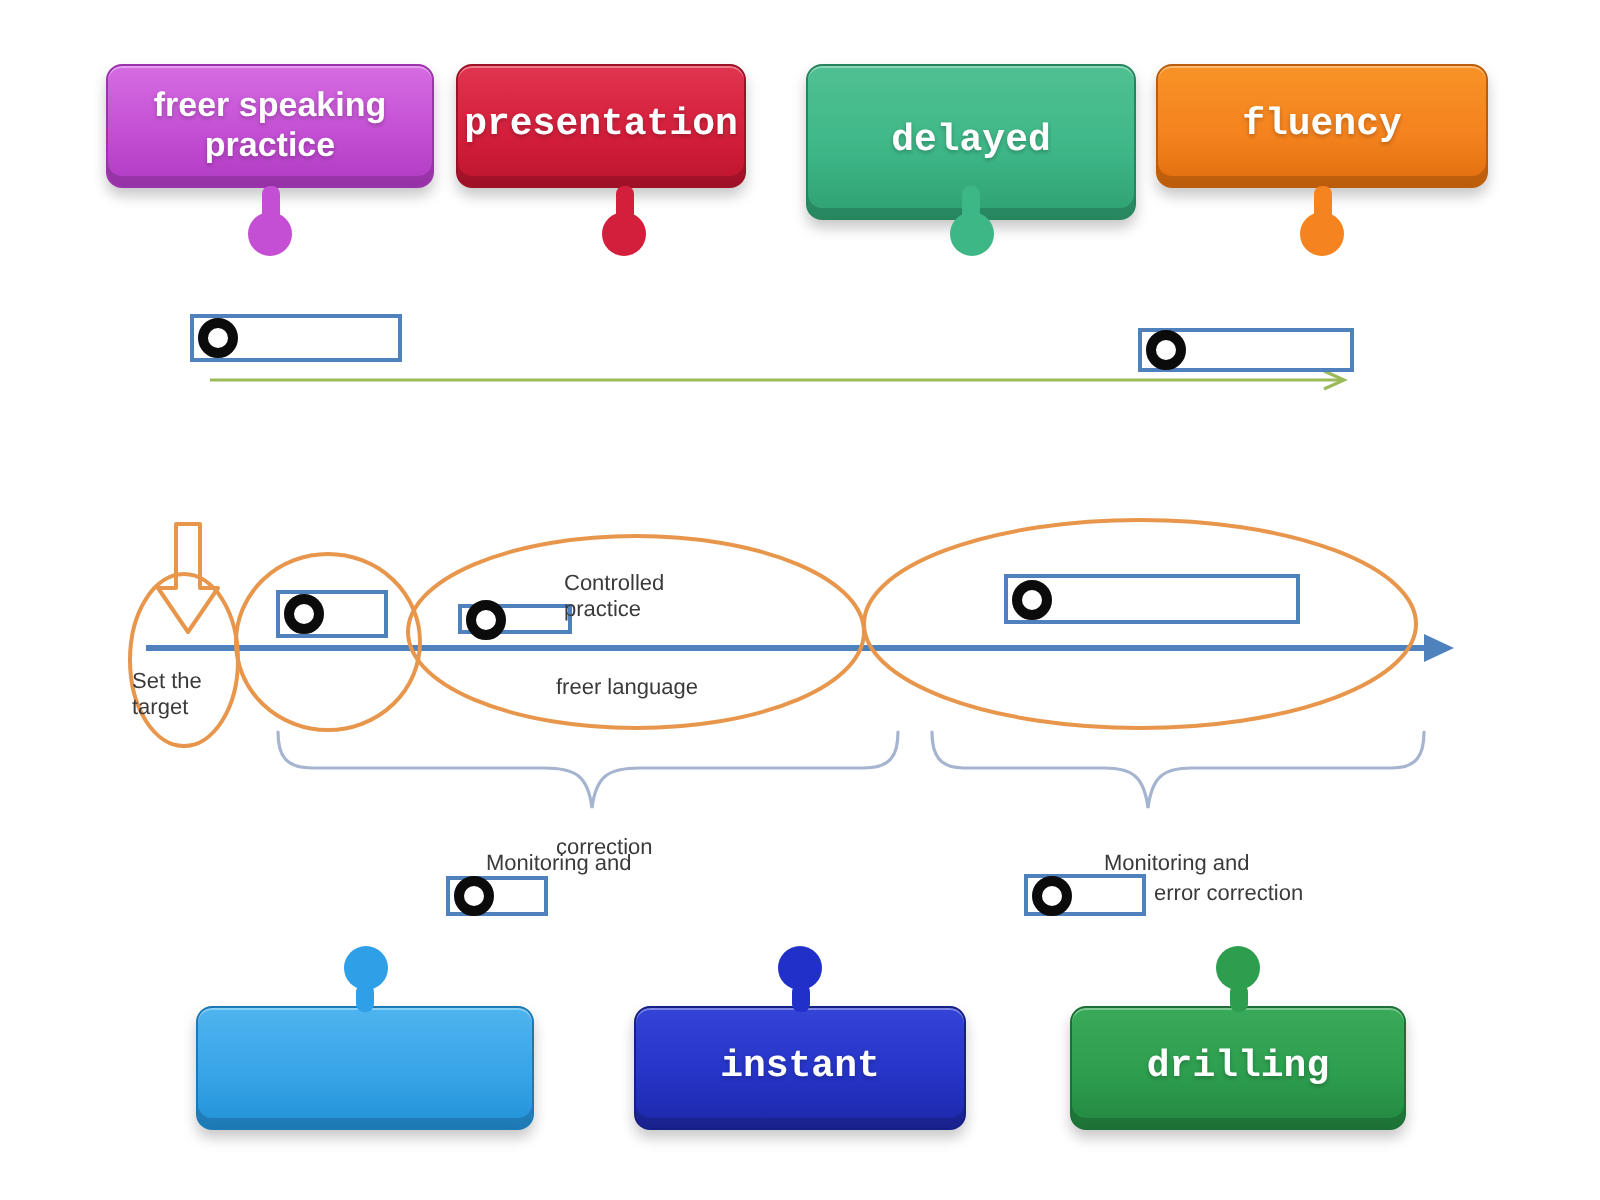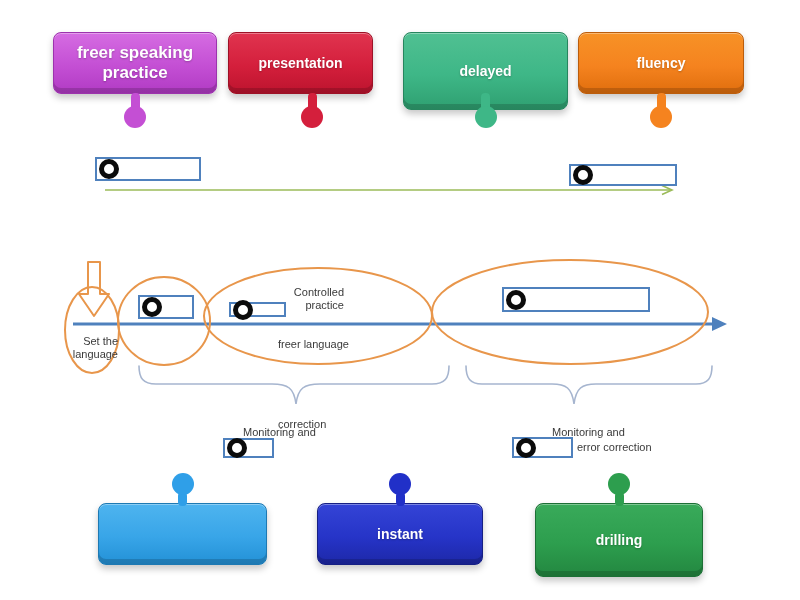--- a/index.html
+++ b/index.html
@@ -13,21 +13,21 @@
   .chip{
     position:absolute;display:flex;align-items:center;justify-content:center;
     border-radius:8px;color:#fff;font-weight:bold;text-align:center;
     box-shadow:0 4px 7px rgba(0,0,0,0.22), inset 0 1px 0 rgba(255,255,255,0.35), inset 0 -5px 0 rgba(0,0,0,0.16);
     box-sizing:border-box;line-height:1.15;
     text-shadow:0 1px 2px rgba(0,0,0,0.25);
     cursor:grab;
   }
   .chip span{padding:0 6px;}
   .fs17{font-size:17px;}
-  .fs19{font-size:14px;}
+  .fs19{font-size:19px;font-family:Liberation Mono, monospace;}
 
   .grad-purple {background:linear-gradient(180deg,#d56ce2 0%,#c44fd4 55%,#b13bc4 100%);border:1px solid #9c33ad;}
   .grad-red    {background:linear-gradient(180deg,#e0344f 0%,#d41f3c 55%,#bd142e 100%);border:1px solid #9d1126;}
   .grad-green  {background:linear-gradient(180deg,#50c092 0%,#3eb787 55%,#2fa071 100%);border:1px solid #27855e;}
   .grad-orange {background:linear-gradient(180deg,#f79226 0%,#f5831f 55%,#e06e0d 100%);border:1px solid #bb5d0c;}
   .grad-lblue  {background:linear-gradient(180deg,#4eb4ef 0%,#38a5e8 55%,#2391d6 100%);border:1px solid #1d79b3;}
   .grad-dblue  {background:linear-gradient(180deg,#3444d6 0%,#2634c8 55%,#1d28a8 100%);border:1px solid #161f84;}
   .grad-dgreen {background:linear-gradient(180deg,#39aa5a 0%,#2d9e4e 55%,#238740 100%);border:1px solid #1c6f35;}
 
   
@@ -46,21 +46,21 @@
     position:absolute;background:#ffffff;border:2px solid #4f81bd;box-sizing:border-box;
   }
   .ring{
     position:absolute;left:2px;top:50%;transform:translateY(-50%);
     width:20px;height:20px;border:5px solid #0b0b0b;border-radius:50%;
     background:#ffffff;box-sizing:border-box;
   }
 
   
   .dtext{
-    position:absolute;font-size:11px;line-height:1.2;color:#3a3a3a;text-align:right;
+    position:absolute;font-size:11px;line-height:1.2;color:#3a3a3a;text-align:left;
   }
   .nowrap{white-space:nowrap;}
 </style>
 </head>
 <body>
 
 <div class="canvas">
 
   <svg class="diagram-svg" width="800" height="600" viewBox="0 0 800 600">
 
@@ -111,21 +111,21 @@
     <div class="pin-stem pc-lblue"></div>
     <div class="pin-dot pc-lblue"></div>
   </div>
 
   <div class="chip grad-dblue fs19 pin-above" style="left:317px;top:503px;width:166px;height:62px">
     <span>instant</span>
     <div class="pin-stem pc-dblue"></div>
     <div class="pin-dot pc-dblue"></div>
   </div>
 
-  <div class="chip grad-dgreen fs19 pin-above" style="left:535px;top:503px;width:168px;height:74px">
+  <div class="chip grad-dgreen fs19 pin-above" style="left:535px;top:503px;width:168px;height:62px">
     <span>drilling</span>
     <div class="pin-stem pc-dgreen"></div>
     <div class="pin-dot pc-dgreen"></div>
   </div>
 
   <div class="slot" style="left:95px;top:157px;width:106px;height:24px">
     <span class="ring"></span>
   </div>
   <div class="slot" style="left:569px;top:164px;width:108px;height:22px">
     <span class="ring"></span>
@@ -139,21 +139,21 @@
   <div class="slot" style="left:502px;top:287px;width:148px;height:25px">
     <span class="ring"></span>
   </div>
   <div class="slot" style="left:223px;top:438px;width:51px;height:20px">
     <span class="ring"></span>
   </div>
   <div class="slot" style="left:512px;top:437px;width:61px;height:21px">
     <span class="ring"></span>
   </div>
 
-  <div class="dtext" style="left:66px;top:335px;width:52px">Set the language</div>
+  <div class="dtext" style="left:66px;top:335px;width:52px">Set the target</div>
 
   <div class="dtext" style="left:282px;top:286px;width:62px">Controlled practice</div>
 
 
   <div class="dtext nowrap" style="left:278px;top:338px">freer language</div>
 
   <div class="dtext nowrap" style="left:243px;top:426px">Monitoring and</div>
   <div class="dtext nowrap" style="left:278px;top:418px">correction</div>
 
   <div class="dtext nowrap" style="left:552px;top:426px">Monitoring and</div>

